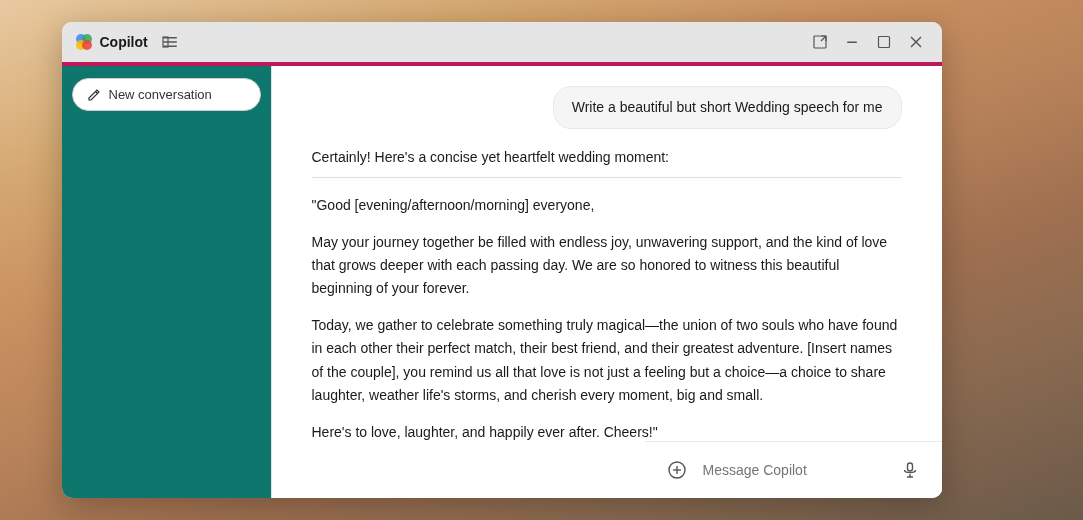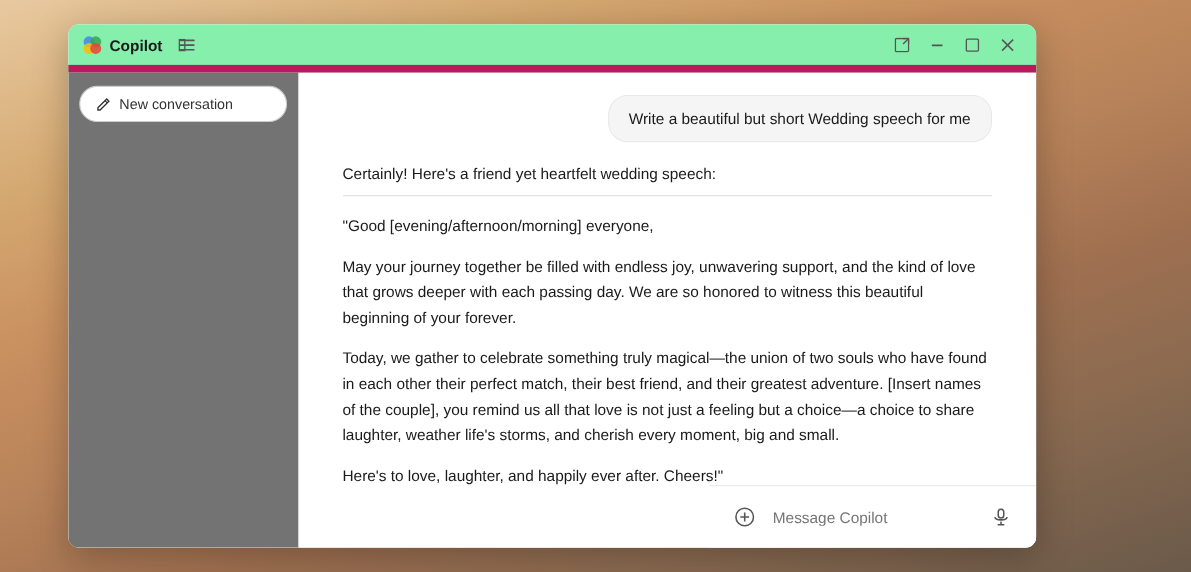--- a/index.html
+++ b/index.html
@@ -42,22 +42,22 @@
       box-shadow: 0 8px 32px rgba(0,0,0,0.25);
       display: flex;
       flex-direction: column;
       overflow: hidden;
       margin-left: -80px;
     }
 
     
     .title-bar {
       height: 44px;
-      background: #86efac;
-      border-bottom: 7px solid #be185d;
+      background: #e5e5e5;
+      border-bottom: 4px solid #be185d;
       display: flex;
       align-items: center;
       justify-content: space-between;
       padding: 0 12px;
       flex-shrink: 0;
     }
 
     .title-bar-left {
       display: flex;
       align-items: center;
@@ -115,21 +115,21 @@
     
     .main-layout {
       display: flex;
       flex: 1;
       overflow: hidden;
     }
 
     
     .sidebar {
       width: 210px;
-      background: #737373;
+      background: #0f766e;
       border-right: 1px solid #e0e0e0;
       padding: 12px 10px;
       flex-shrink: 0;
     }
 
     .new-conversation-btn {
       display: flex;
       align-items: center;
       gap: 8px;
       padding: 8px 14px;
@@ -328,21 +328,21 @@
     </div>
 
     <div class="chat-area">
       <div class="chat-messages">
 
         <div class="user-message">
           <div class="user-bubble">Write a beautiful but short Wedding speech for me</div>
         </div>
 
         <div class="ai-response">
-          <p class="ai-intro">Certainly! Here's a friend yet heartfelt wedding speech:</p>
+          <p class="ai-intro">Certainly! Here's a concise yet heartfelt wedding moment:</p>
           <div class="divider"></div>
           <div class="speech-content">
             <p>"Good [evening/afternoon/morning] everyone,</p>
             <p>May your journey together be filled with endless joy, unwavering support, and the kind of love that grows deeper with each passing day. We are so honored to witness this beautiful beginning of your forever.</p>
             <p>Today, we gather to celebrate something truly magical—the union of two souls who have found in each other their perfect match, their best friend, and their greatest adventure. [Insert names of the couple], you remind us all that love is not just a feeling but a choice—a choice to share laughter, weather life's storms, and cherish every moment, big and small.</p>
             <p>Here's to love, laughter, and happily ever after. Cheers!"</p>
           </div>
 
         </div>
 

